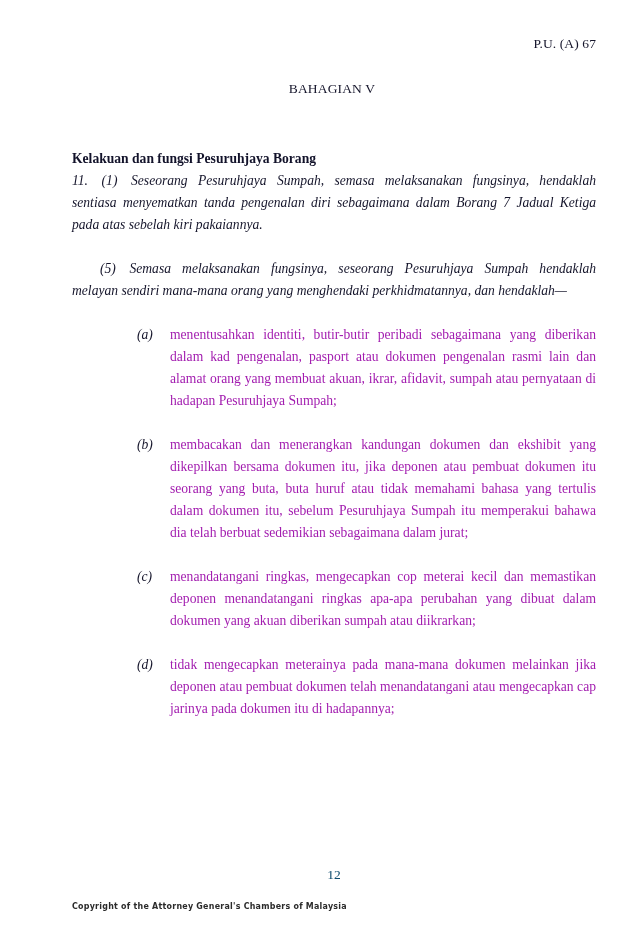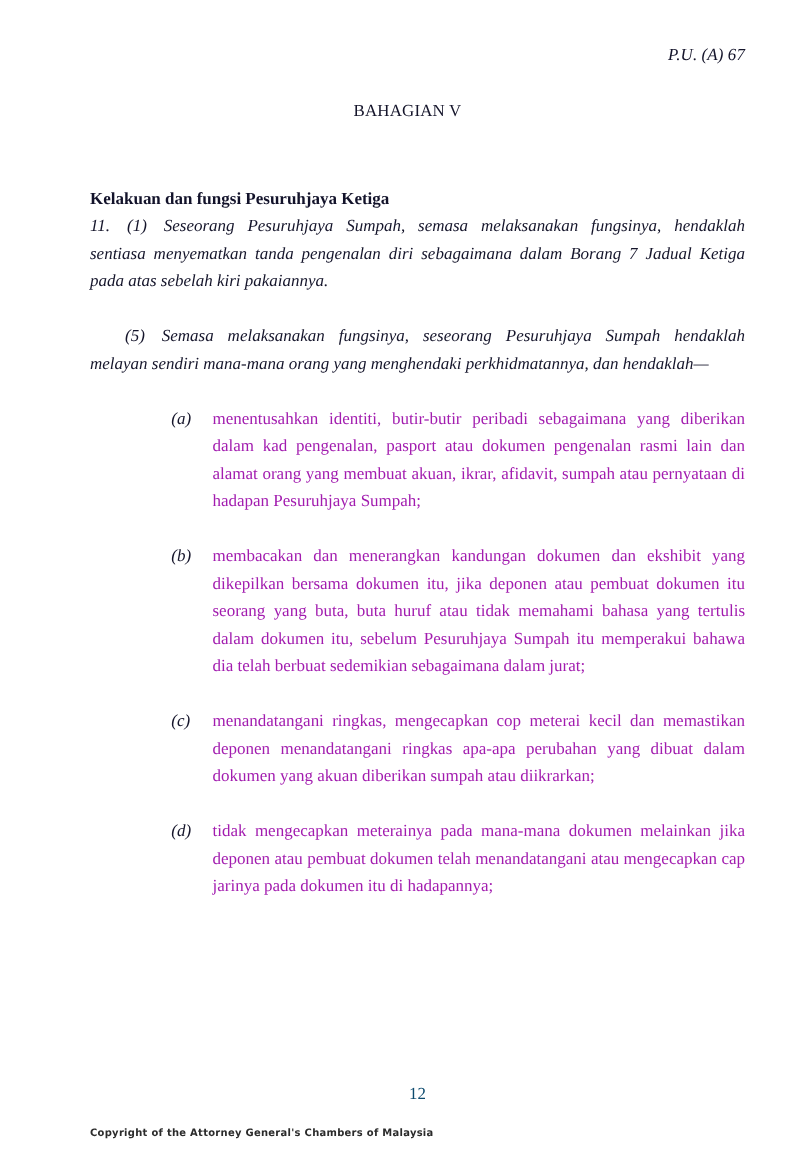--- a/index.html
+++ b/index.html
@@ -24,28 +24,27 @@
   
   .running-header {
     position: absolute;
     top: 36px;
     left: 72px;
     width: 524px;
     text-align: right;
     font-size: 13.5px;
     letter-spacing: 0.1px;
     color: #15152b;
-    font-style: italic;
   }
 
   
   .part-title {
     position: absolute;
     top: 78px;
-    left: 64px;
+    left: 70px;
     width: 524px;
     text-align: center;
   }
   .part-title div {
     font-size: 13.5px;
     line-height: 22px;
     letter-spacing: 0.15px;
     color: #15152b;
   }
 
@@ -140,21 +139,21 @@
 <div class="page">
 
   <div class="running-header">P.U. (A) 67</div>
 
   <div class="part-title">
     <div>BAHAGIAN V</div>
   </div>
 
   <div class="content">
 
-    <div class="section-heading">Kelakuan dan fungsi Pesuruhjaya Ketiga</div>
+    <div class="section-heading">Kelakuan dan fungsi Pesuruhjaya Borang</div>
 
     <p class="para">11. (1) Seseorang Pesuruhjaya Sumpah, semasa melaksanakan fungsinya, hendaklah sentiasa menyematkan tanda pengenalan diri sebagaimana dalam Borang 7 Jadual Ketiga pada atas sebelah kiri pakaiannya.</p>
 
     <p class="para indented gap-before">(5) Semasa melaksanakan fungsinya, seseorang Pesuruhjaya Sumpah hendaklah melayan sendiri mana-mana orang yang menghendaki perkhidmatannya, dan hendaklah—</p>
 
     <div class="list">
 
       <div class="list-item">
         <span class="item-label">(a)</span>
         <span class="item-text">menentusahkan identiti, butir-butir peribadi sebagaimana yang diberikan dalam kad pengenalan, pasport atau dokumen pengenalan rasmi lain dan alamat orang yang membuat akuan, ikrar, afidavit, sumpah atau pernyataan di hadapan Pesuruhjaya Sumpah;</span>

